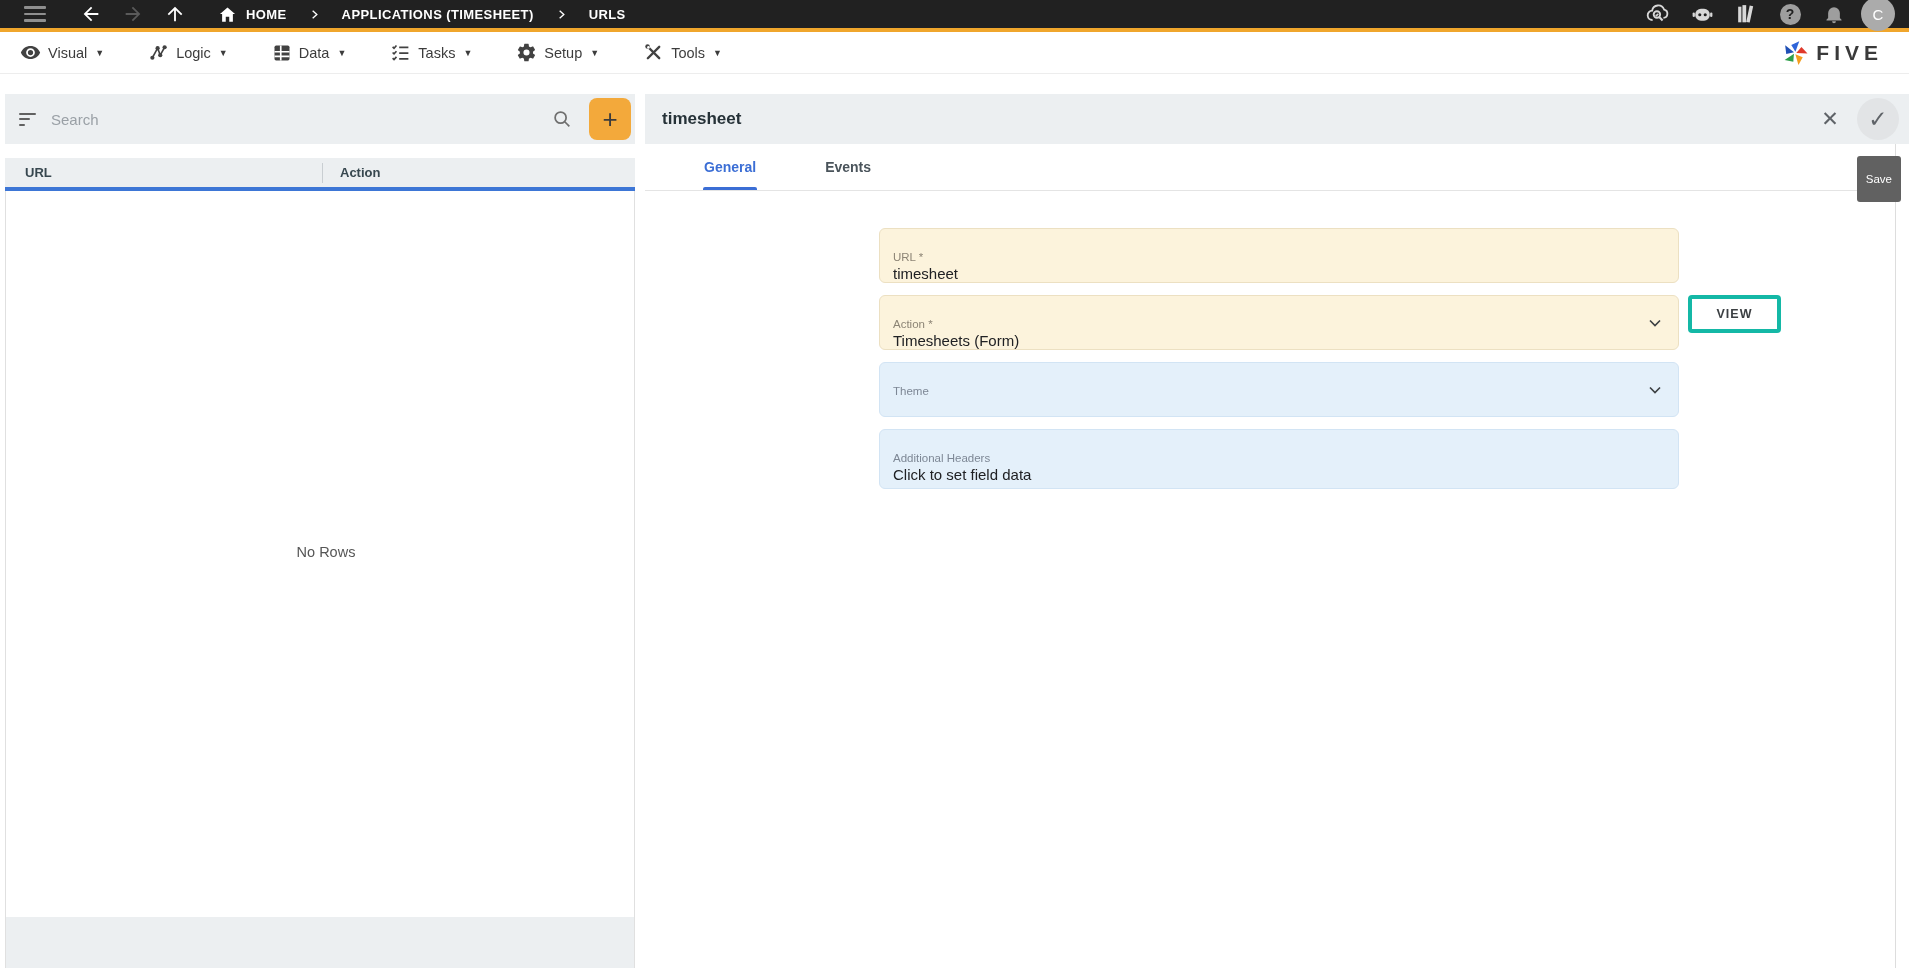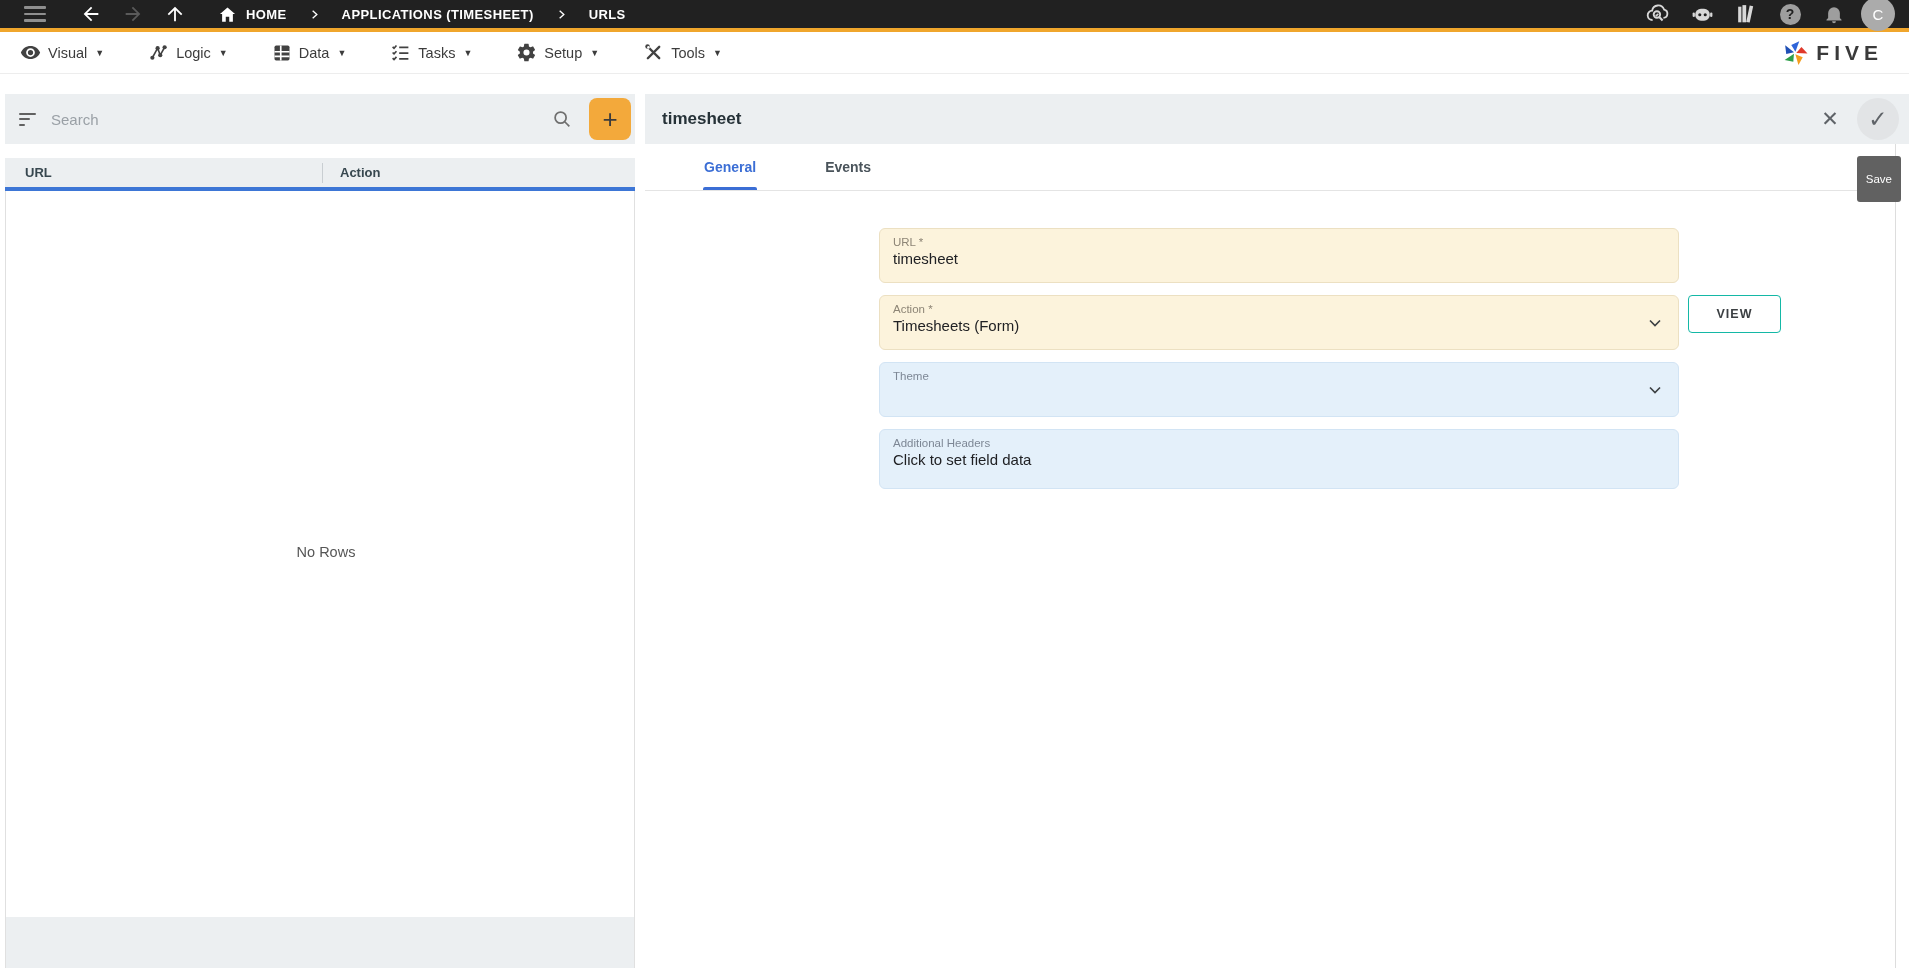--- a/index.html
+++ b/index.html
@@ -56,30 +56,30 @@
   .detail-head { height:50px; background:#ECEFF1; display:flex; align-items:center; padding:0 10px 0 17px; }
   .detail-title { font-size:17px; font-weight:700; color:#263238; }
   .head-actions { margin-left:auto; display:flex; align-items:center; gap:6px; }
   .icon-btn { width:42px; height:42px; border-radius:50%; border:none; background:transparent; display:flex; align-items:center; justify-content:center; cursor:pointer; font-size:21px; color:#5f6368; }
   .icon-btn.hovered { background:#e2e4e6; }
   .tabbar { height:47px; border-bottom:1px solid #e4e4e4; display:flex; align-items:stretch; padding-left:22px; margin-right:14px; }
   .tab { background:none; border:none; cursor:pointer; font-family:inherit; font-size:14px; font-weight:600; color:#4a545b; margin-right:31px; position:relative; padding:0 1px;margin-left:36px; }
   .tab.active { color:#3B6ED5; font-weight:700; }
   .tab.active::after { content:""; position:absolute; left:0; right:0; bottom:0; height:3.5px; background:#3B6ED5; border-radius:2px 2px 0 0; }
   .formarea { padding:37px 0 0 234px; }
-  .field { width:800px; border-radius:6px; padding:7px 14px 0 13px; margin-bottom:12px; position:relative; cursor:pointer; }
+  .field { width:800px; border-radius:6px; padding:22px 14px 0 13px; margin-bottom:12px; position:relative; cursor:pointer; }
   .field.cream { background:#FCF3DC; border:1px solid #ece0c2; }
   .field.blue { background:#E4F0FA; border:1px solid #d2e4f4; }
   .f-label { font-size:11.5px; color:#8d8576; display:block; margin-bottom:2px; }
   .field.blue .f-label { color:#7d8795; }
   .f-value { font-size:15px; color:#202124; display:block; padding-bottom:9px; }
   .f-55 { height:55px; } .f-60 { height:60px; }
   .f-chevron { position:absolute; right:13px; top:50%; transform:translateY(-50%); }
   .action-row { display:flex; align-items:flex-start; }
-  .view-btn { margin-left:9px; width:93px; height:38px; background:#fff; border:1px solid #14b8a6; border-radius:4px; font-family:inherit; font-size:12.5px; font-weight:700; letter-spacing:1px; color:#3c4043; cursor:pointer; }
+  .view-btn { margin-left:9px; width:93px; height:38px; background:#fff; border:4px solid #14b8a6; border-radius:4px; font-family:inherit; font-size:12.5px; font-weight:700; letter-spacing:1px; color:#3c4043; cursor:pointer; }
   .scroll-gutter { position:absolute; top:50px; bottom:0; right:0; width:14px; background:#fff; border-left:1px solid #ddd; }
   .tooltip { position:absolute; top:62px; right:8px; background:#616161; color:#fff; font-size:11.5px; padding:17px 9px; border-radius:3px; z-index:5; }
 
   svg { display:block; }
 </style>
 </head>
 <body>
 
 <header class="topbar">
   <button class="tb-btn">

